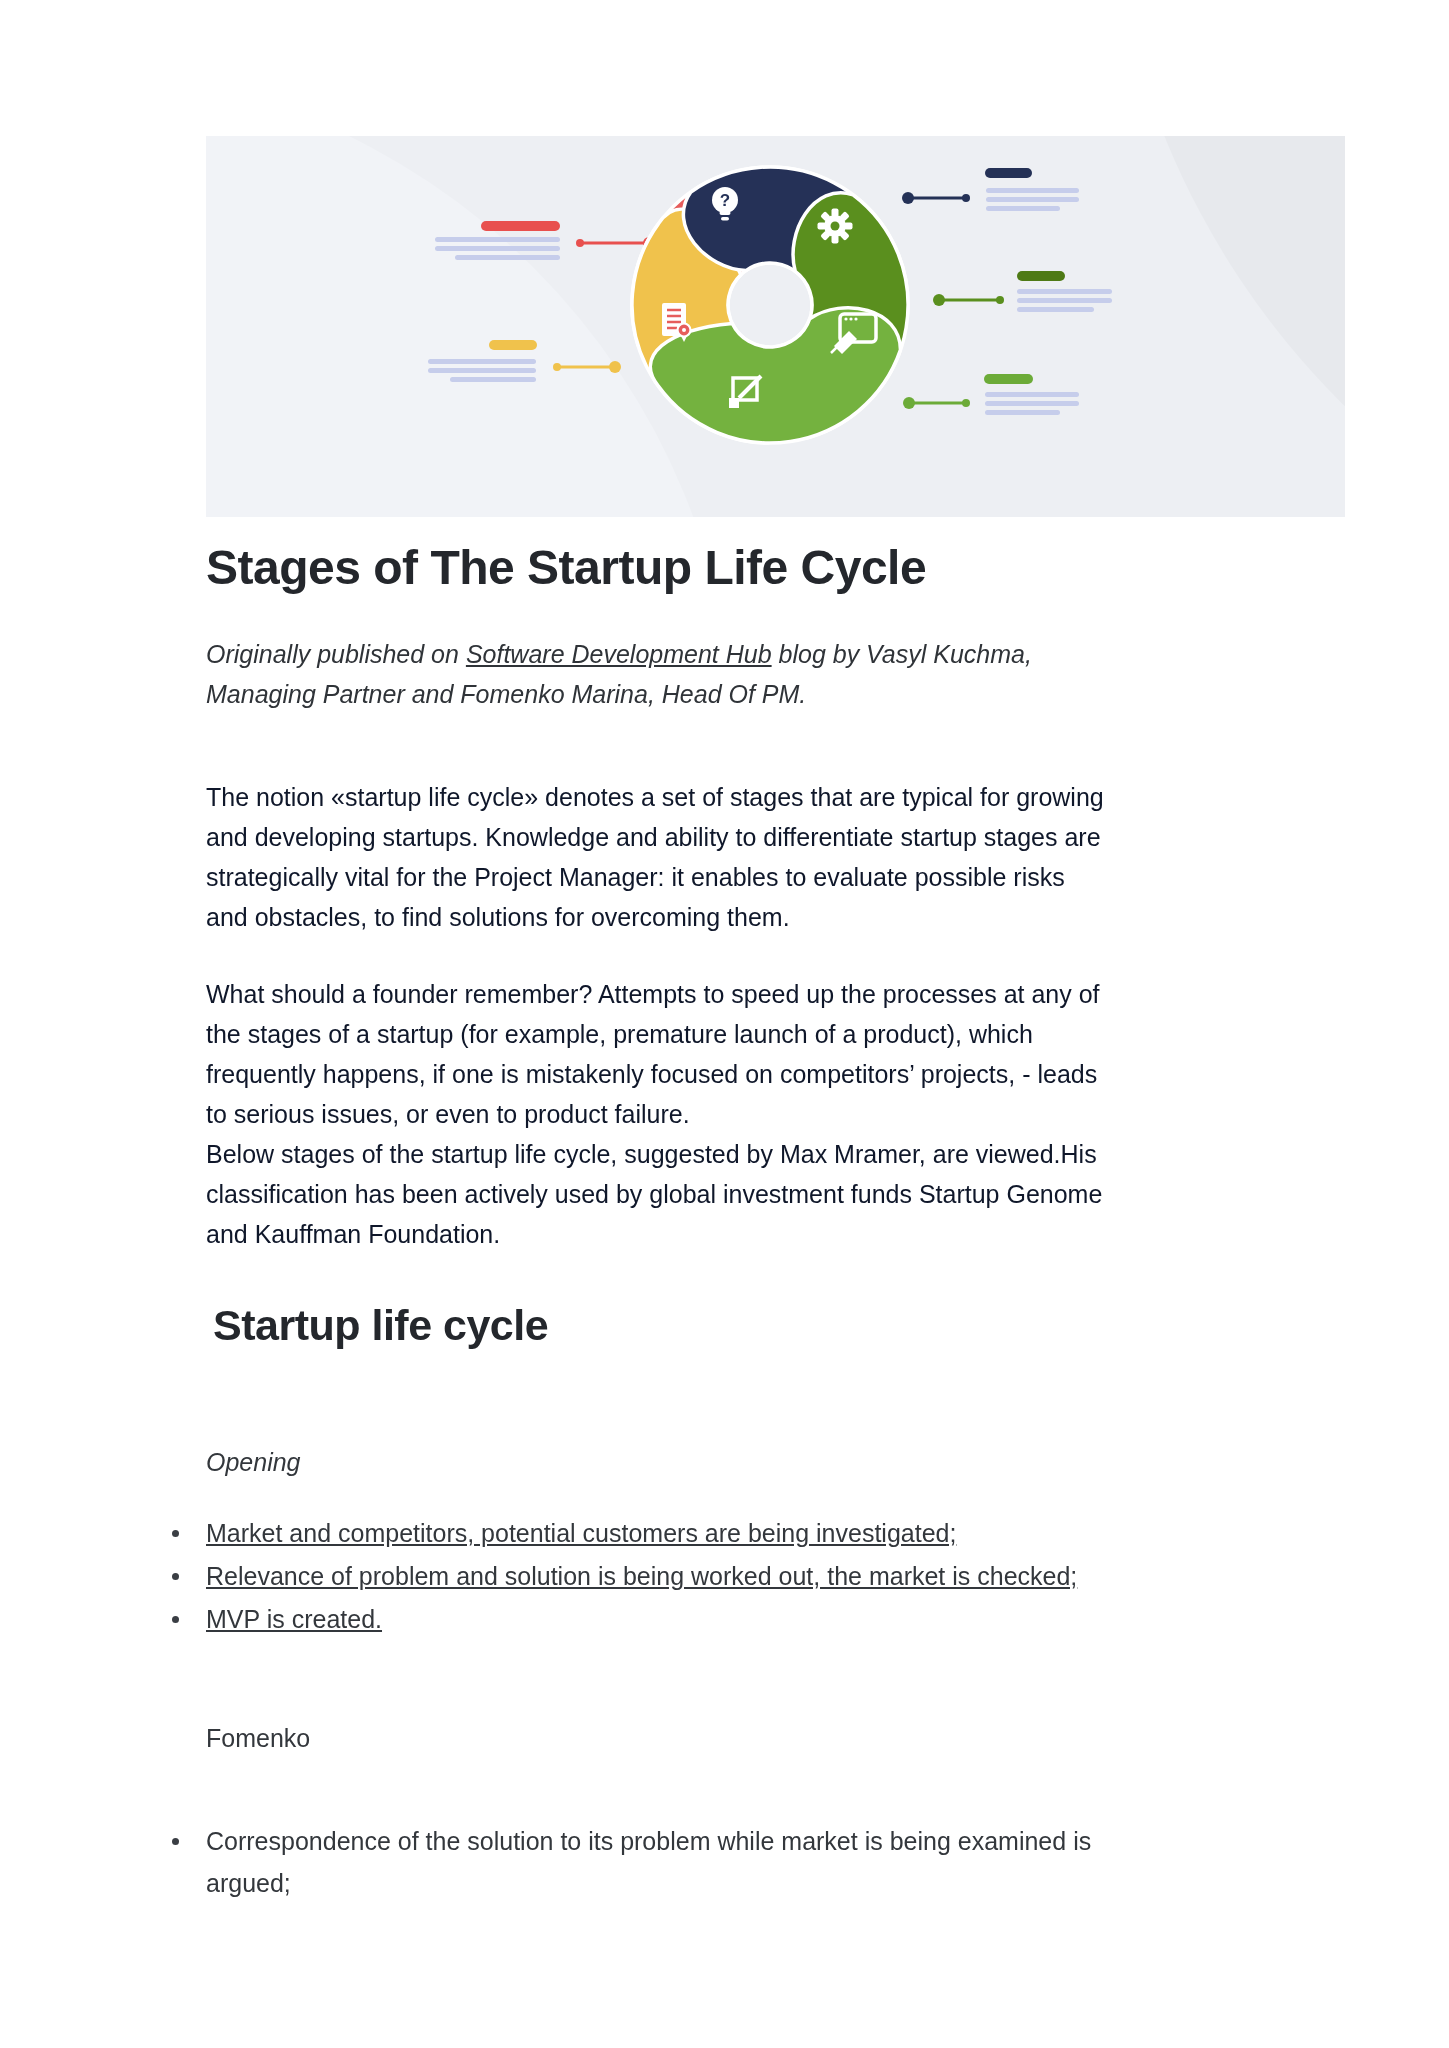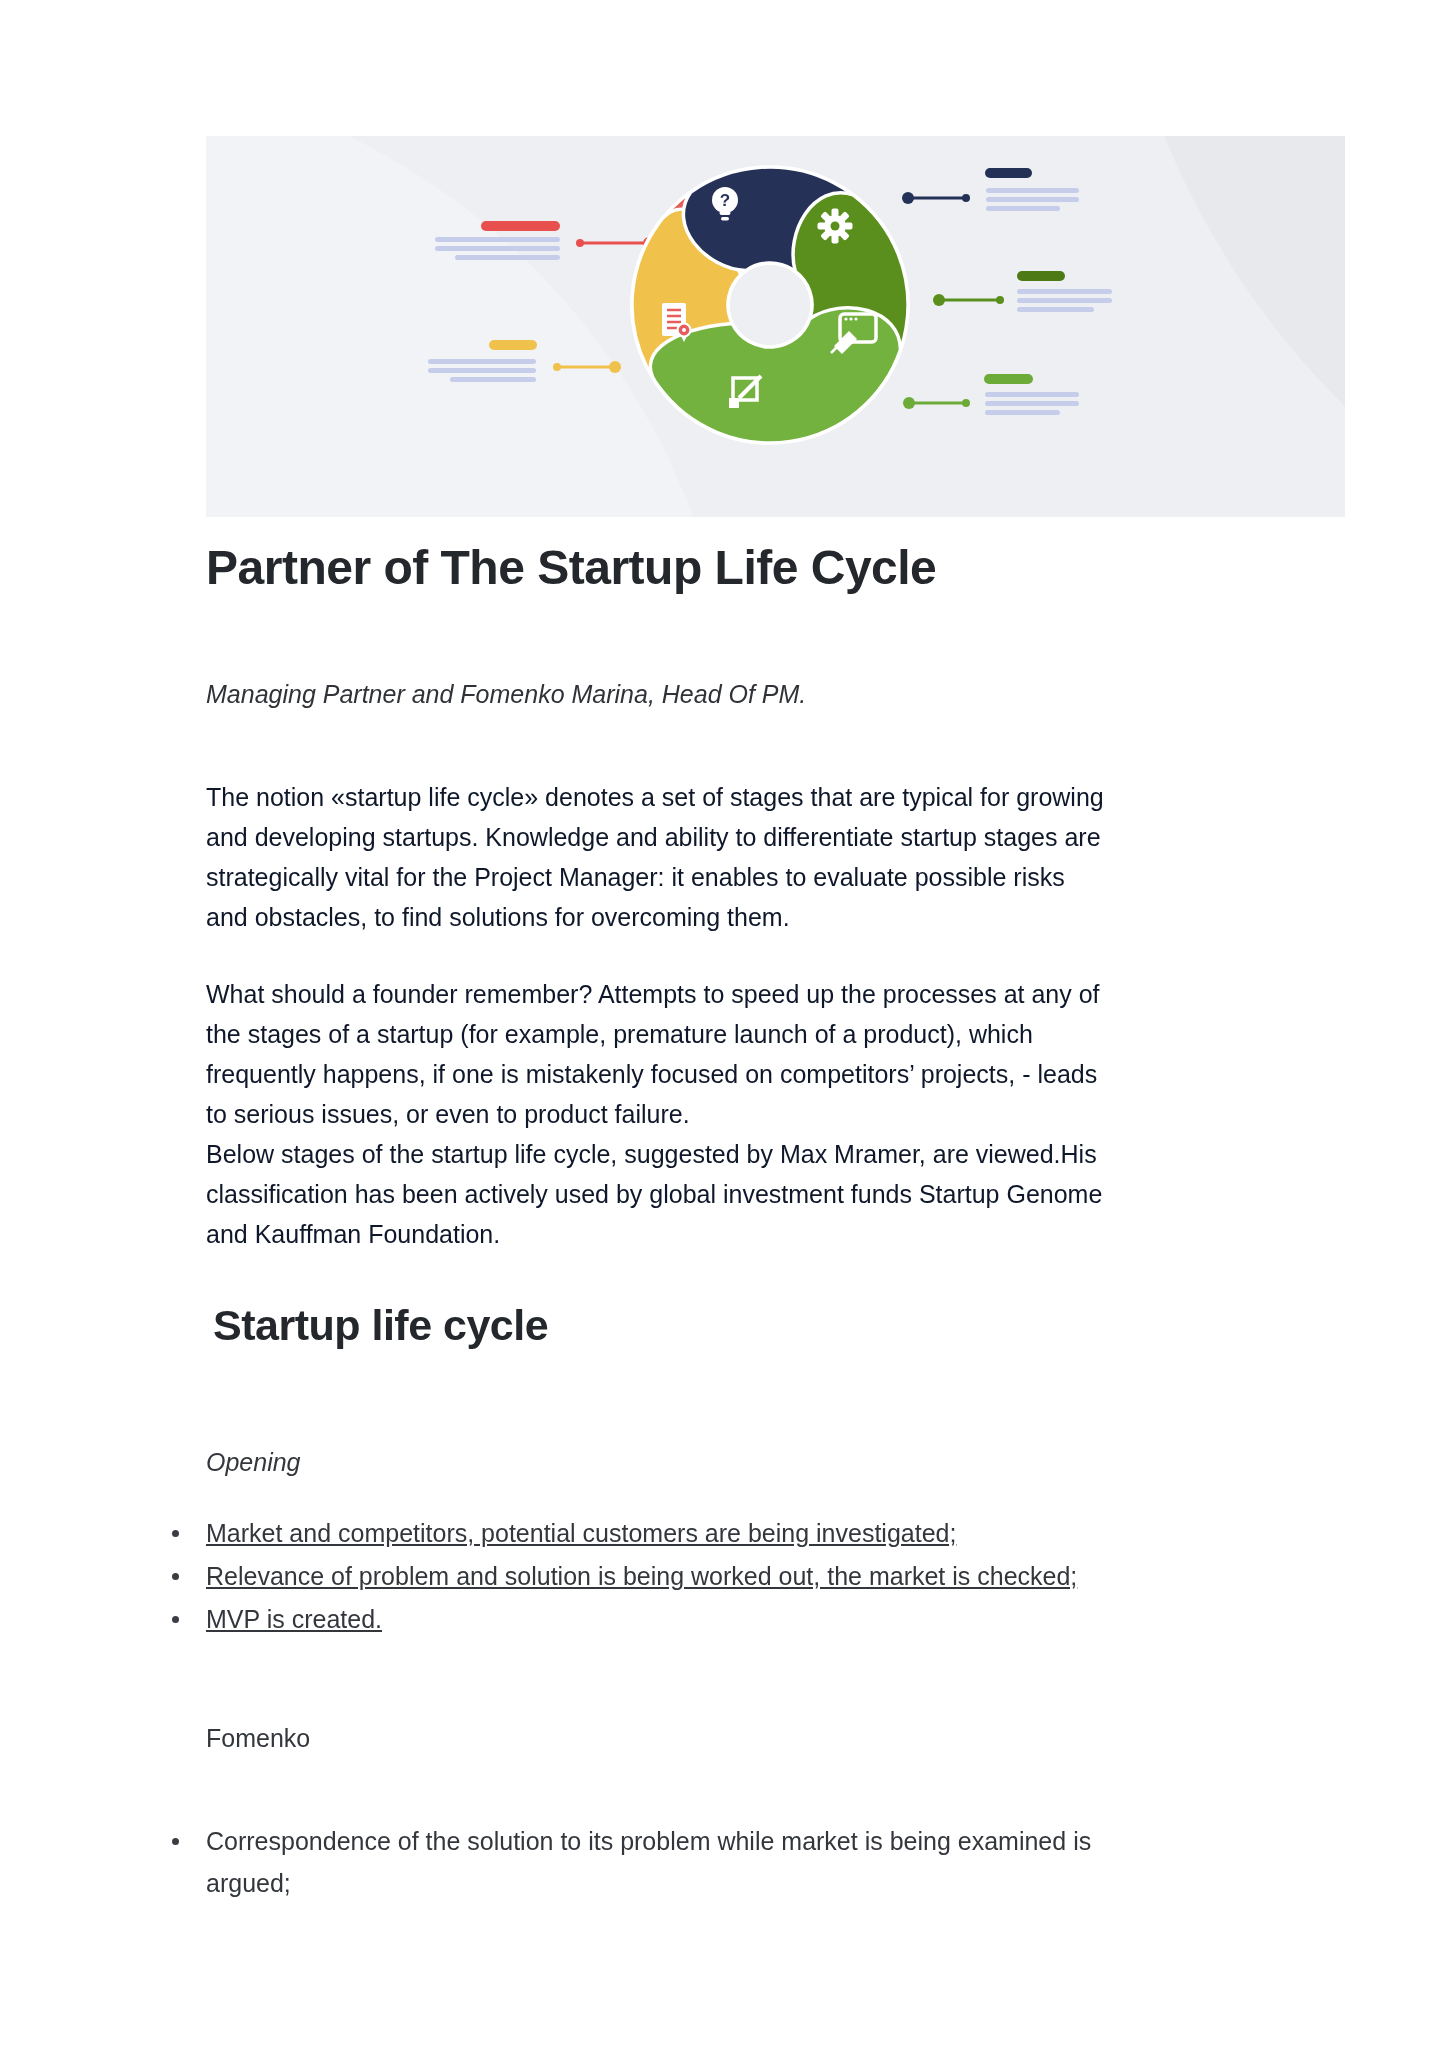--- a/index.html
+++ b/index.html
@@ -167,24 +167,24 @@
             <line x1="-8" y1="8" x2="2" y2="8"></line>
           </g>
           <path d="M 5.5 15 L 9 22 L 12.5 15 Z" fill="#ffffff"></path>
           <circle cx="9" cy="10" r="6.5" fill="#e65d5c" stroke="#ffffff" stroke-width="2.2"></circle>
           <circle cx="9" cy="10" r="2" fill="#ffffff"></circle>
         </g>
       </g>
     </svg>
   </div>
 
-  <h1>Partner of The Startup Life Cycle</h1>
+  <h1>Stages of The Startup Life Cycle</h1>
 
   <p class="byline">
-    <br>
+    <span><span>Originally published on </span><span class="lnk">Software Development Hub</span><span> blog by Vasyl Kuchma,</span></span><br>
     <span>Managing Partner and Fomenko Marina, Head Of PM.</span>
   </p>
 
   <div class="para p1">The notion «startup life cycle» denotes a set of stages that are typical for growing
 and developing startups. Knowledge and ability to differentiate startup stages are
 strategically vital for the Project Manager: it enables to evaluate possible risks
 and obstacles, to find solutions for overcoming them.</div>
 
   <div class="para p2">What should a founder remember?  Attempts to speed up the processes at any of
 the stages of a startup (for example, premature launch of a product), which

